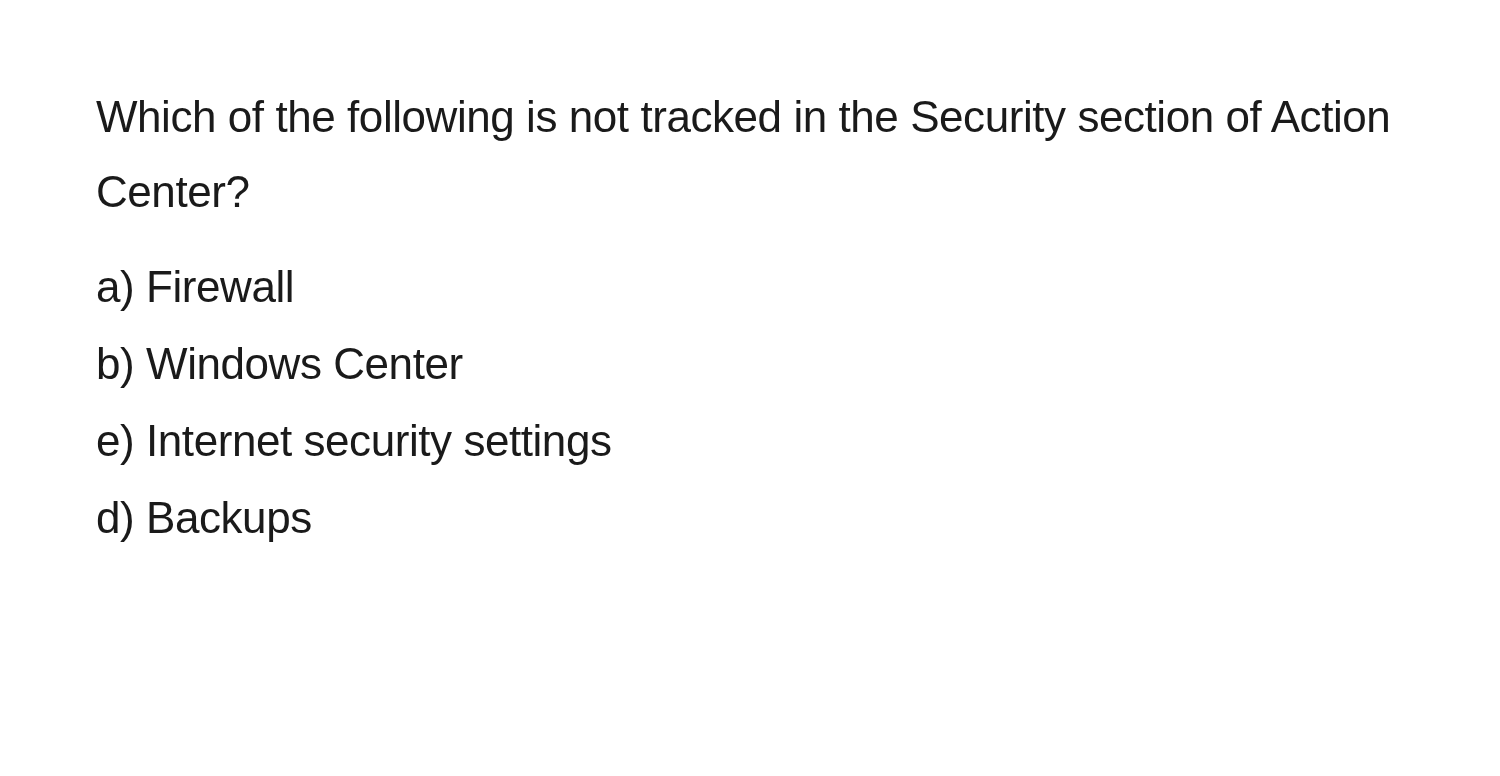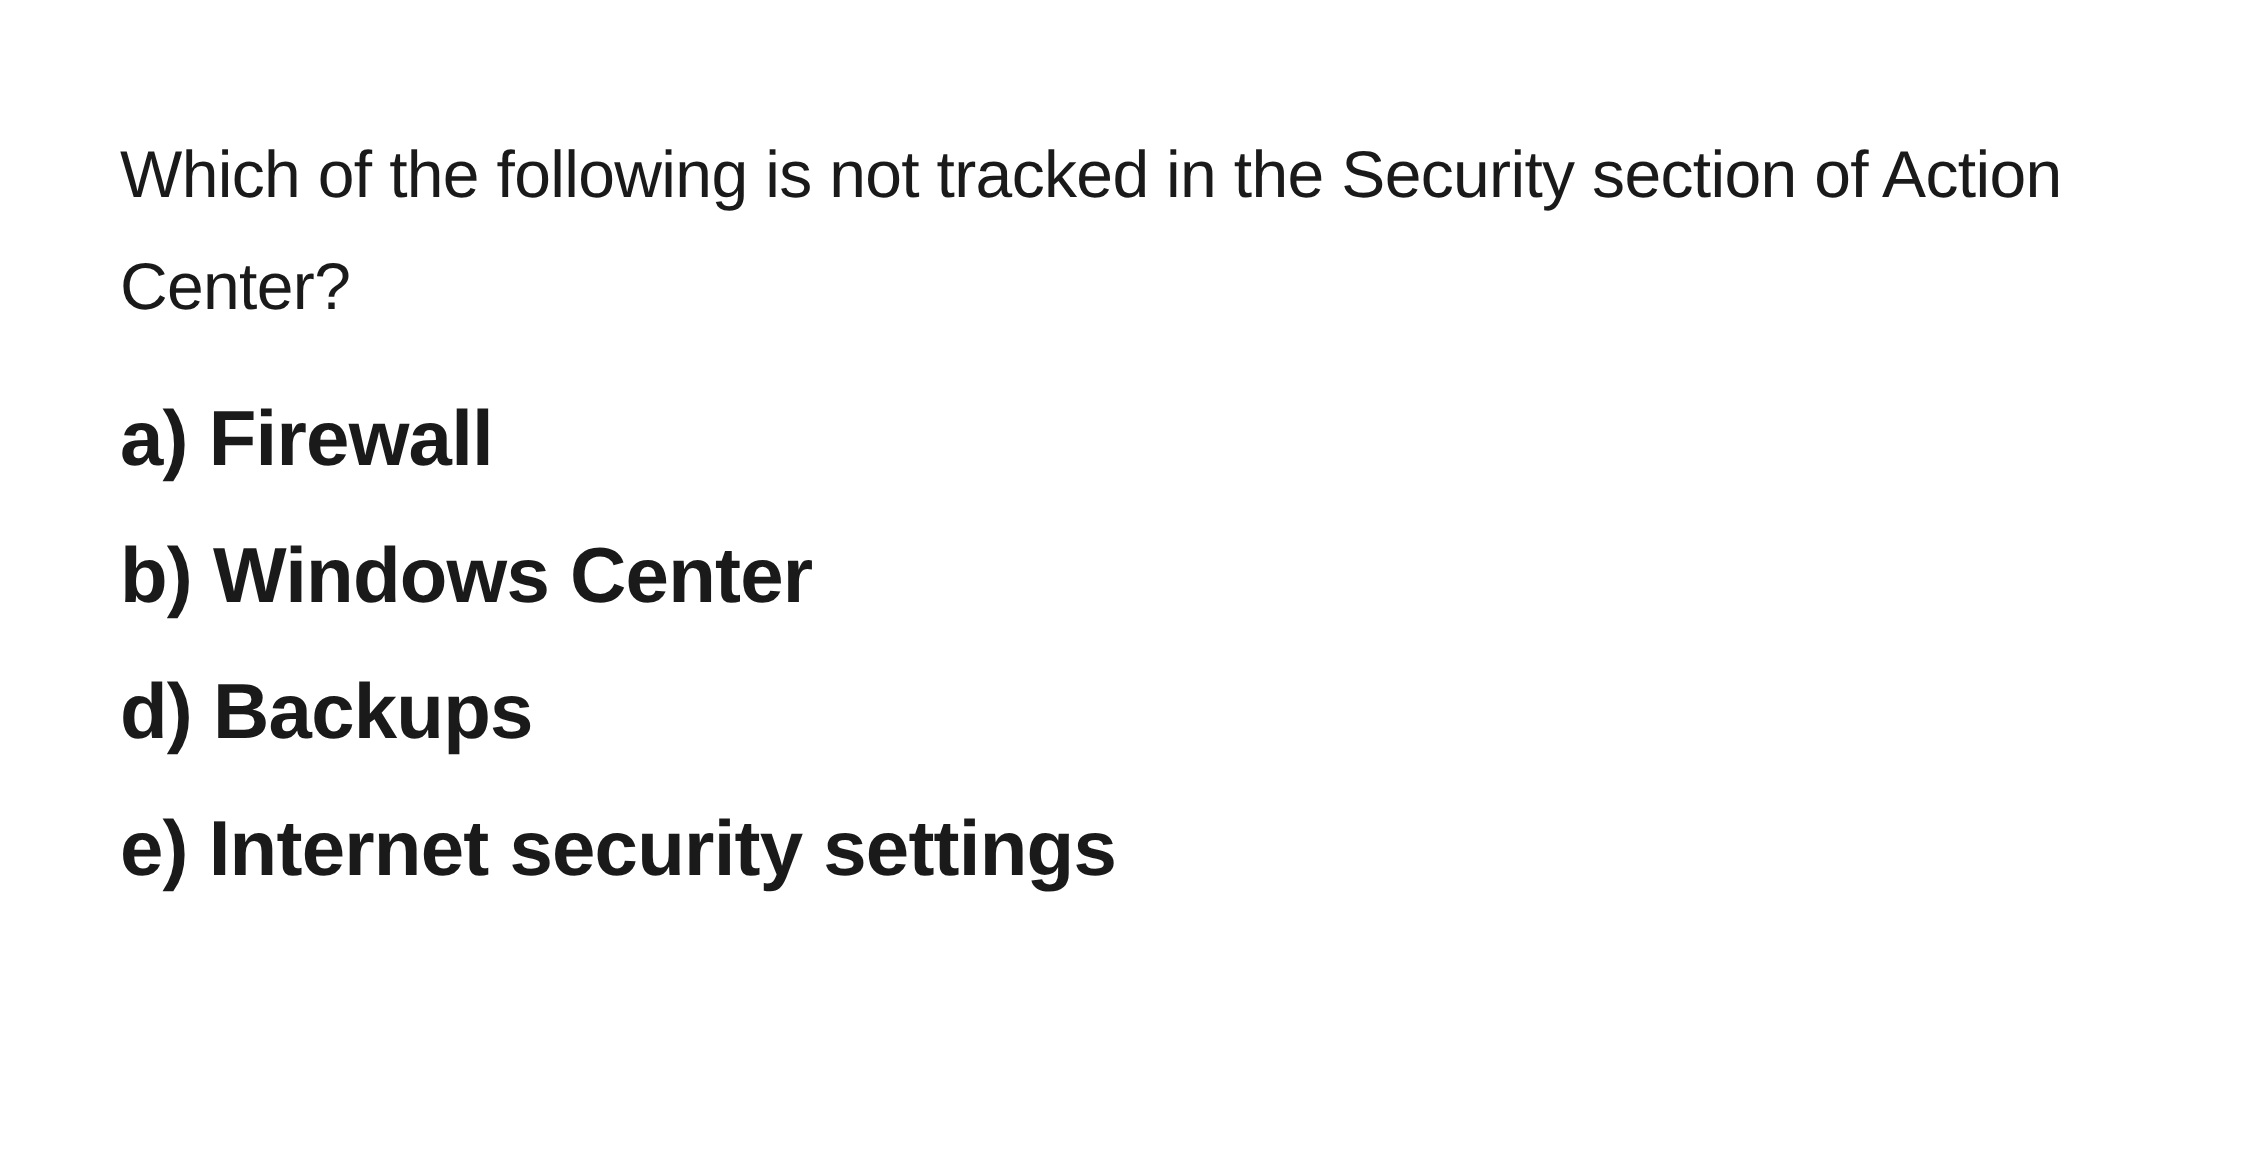--- a/index.html
+++ b/index.html
@@ -10,32 +10,33 @@
     body {
       width: 1500px;
       height: 776px;
       background: #ffffff;
       font-family: -apple-system, BlinkMacSystemFont, "Segoe UI", Helvetica, Arial, sans-serif;
       color: #1a1a1a;
       padding: 80px 80px 80px 80px;
     }
     .question-container {
       max-width: 1340px;
+      margin-left: 16px;
     }
     .question-text {
       font-size: 44px;
       line-height: 1.7;
       font-weight: 400;
       margin-bottom: 18px;
       letter-spacing: -0.01em;
     }
     .options-list {
-      font-size: 52px;
+      font-size: 44px;
       line-height: 1.75;
-      font-weight: 700;
+      font-weight: 400;
       letter-spacing: -0.01em;
     }
     .option {
       display: block;
     }
   </style>
 </head>
 <body>
 
 <div class="question-container">
@@ -43,21 +44,21 @@
   <div class="options-list">
     <div class="option">
       <span>a)</span>
       <span>Firewall</span>
     </div>
     <div class="option">
       <span>b)</span>
       <span>Windows Center</span>
     </div>
     <div class="option">
+      <span>e)</span>
+      <span>Internet security settings</span>
+    </div>
+    <div class="option">
       <span>d)</span>
       <span>Backups</span>
-    </div>
-    <div class="option">
-      <span>e)</span>
-      <span>Internet security settings</span>
     </div>
   </div>
 </div>
 
 </body></html>

